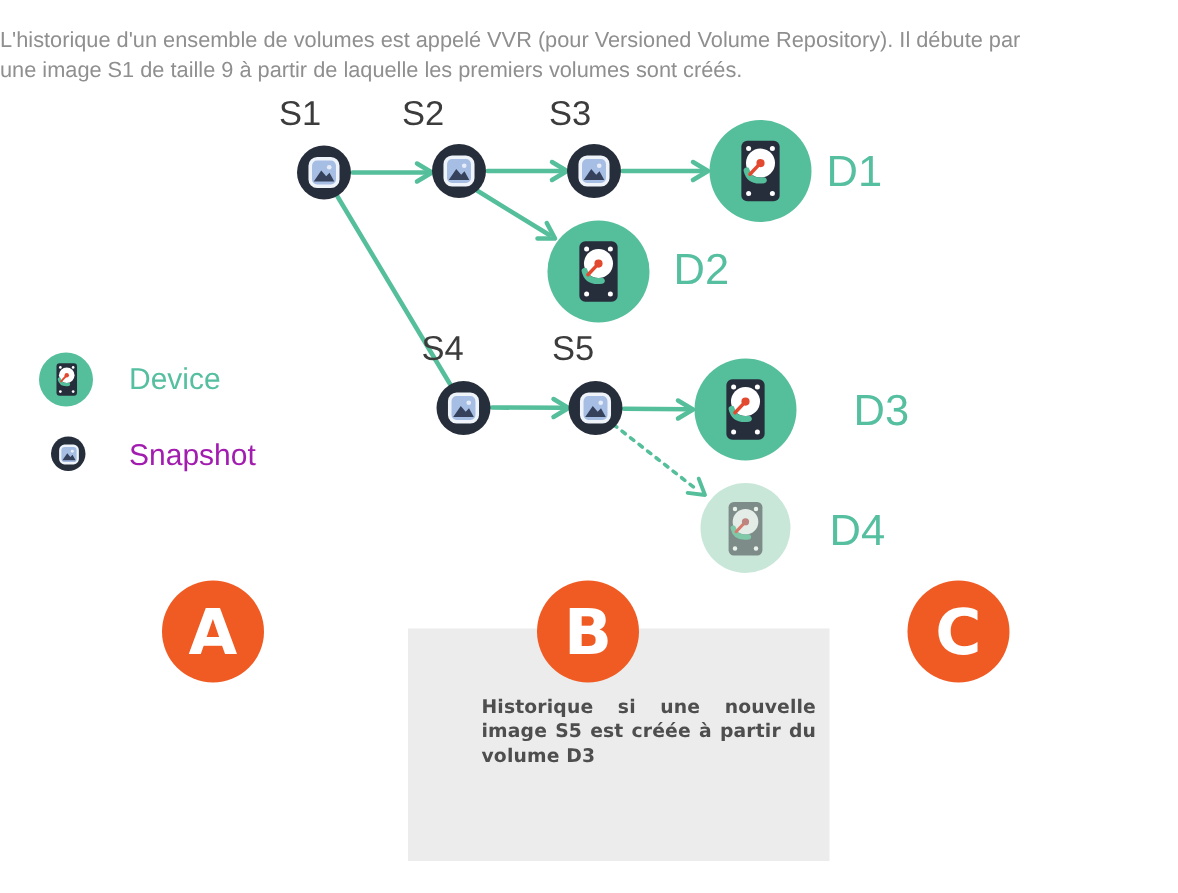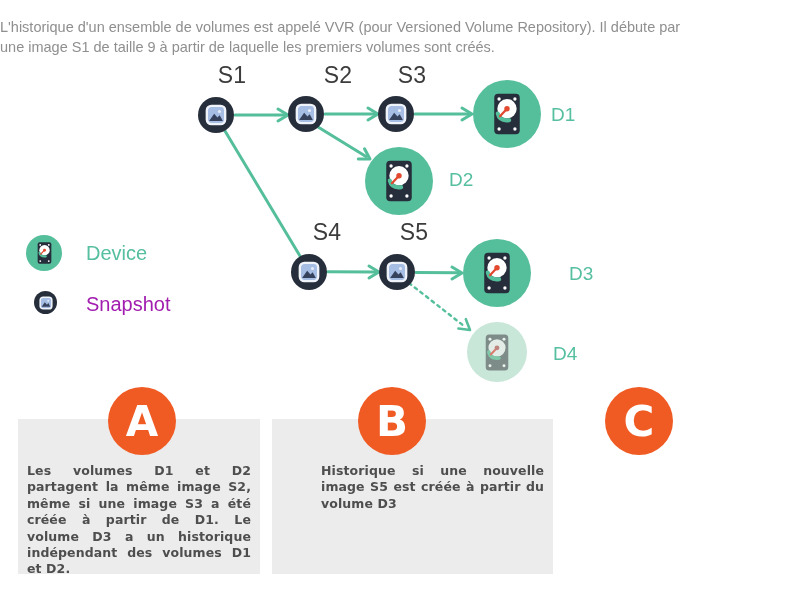--- a/index.html
+++ b/index.html
@@ -11,29 +11,29 @@
          font-size:14.5px;line-height:20px;color:var(--header_text,#8F8F8F);}
   .intro span{white-space:nowrap;}
 
   
   .edges{position:absolute;left:0;top:0;pointer-events:none;}
 
   
   .node-snap{position:absolute;width:36px;height:36px;border-radius:50%;
              background:var(--navy,#272E3B);display:flex;align-items:center;justify-content:center;}
   .node-snap svg{width:22px;height:22px;display:block;}
-  .snap-label{position:absolute;width:60px;text-align:right;font-size:23px;line-height:24px;
+  .snap-label{position:absolute;width:60px;text-align:left;font-size:23px;line-height:24px;
               color:var(--label_dark,#3C3C3C);}
   .node-dev{position:absolute;border-radius:50%;background:var(--teal,#55BE9B);
             display:flex;align-items:center;justify-content:center;}
   .node-dev.big{width:68px;height:68px;}
   .node-dev.big svg{width:32px;height:44px;display:block;}
   .node-dev.faded{width:60px;height:60px;background:var(--d4_bg,#C9E7D9);}
   .node-dev.faded svg{width:28px;height:39px;display:block;}
-  .dev-label{position:absolute;font-size:19px;line-height:30px;color:var(--teal_text,#55BFA0);}
+  .dev-label{position:absolute;font-size:29px;line-height:30px;color:var(--teal_text,#55BFA0);}
 
   
   .legend-dev{position:absolute;left:26px;top:235px;width:36px;height:36px;border-radius:50%;
               background:var(--teal,#55BE9B);display:flex;align-items:center;justify-content:center;}
   .legend-dev svg{width:17px;height:24px;display:block;}
   .legend-snap{position:absolute;left:34px;top:291px;width:23px;height:23px;border-radius:50%;
                background:var(--navy,#272E3B);display:flex;align-items:center;justify-content:center;}
   .legend-snap svg{width:14px;height:14px;display:block;}
   .legend-label{position:absolute;left:86px;font-size:20px;line-height:20px;}
   .legend-label.dev{top:243px;color:var(--teal_text,#55BFA0);}
@@ -111,21 +111,21 @@
       <path d="M-10,-6 L0,0 L-10,6" transform="translate(378,114)"></path>
       <path d="M-10,-6 L0,0 L-10,6" transform="translate(472,114)"></path>
       <path d="M-10,-6 L0,0 L-10,6" transform="translate(370,159) rotate(31)"></path>
       <path d="M-10,-6 L0,0 L-10,6" transform="translate(379,272)"></path>
       <path d="M-10,-6 L0,0 L-10,6" transform="translate(462,273)"></path>
       <path d="M-10,-6 L0,0 L-10,6" transform="translate(470,330) rotate(38)" stroke-width="2.6"></path>
     </g>
   </svg>
 
   <div class="snap-label" style="left:186px;top:63px;">S1</div>
-  <div class="snap-label" style="left:292px;top:63px;">S2</div>
+  <div class="snap-label" style="left:268px;top:63px;">S2</div>
   <div class="snap-label" style="left:366px;top:63px;">S3</div>
   <div class="snap-label" style="left:281px;top:220px;">S4</div>
   <div class="snap-label" style="left:368px;top:220px;">S5</div>
 
   <div class="node-snap" style="left:198px;top:97px;">
     <svg>
         <use href="#sym-pic"></use>
       </svg>
   </div>
   <div class="node-snap" style="left:288px;top:96px;">
@@ -181,23 +181,20 @@
       </svg>
   </div>
   <div class="legend-label dev">Device</div>
   <div class="legend-snap">
     <svg>
         <use href="#sym-pic"></use>
       </svg>
   </div>
   <div class="legend-label snap">Snapshot</div>
 
-  <div class="panel a">
-    <div class="panel-text">Les volumes D1 et D2 partagent la même image S2, même si une image S3 a été créée à partir de D1. Le volume D3 a un historique indépendant des volumes D1 et D2.</div>
-  </div>
   <div class="panel b">
     <div class="panel-text">Historique si une nouvelle image S5 est créée à partir du volume D3</div>
   </div>
 
   <div class="badge a">A</div>
   <div class="badge b">B</div>
   <div class="badge c">C</div>
 
 </div>
 

